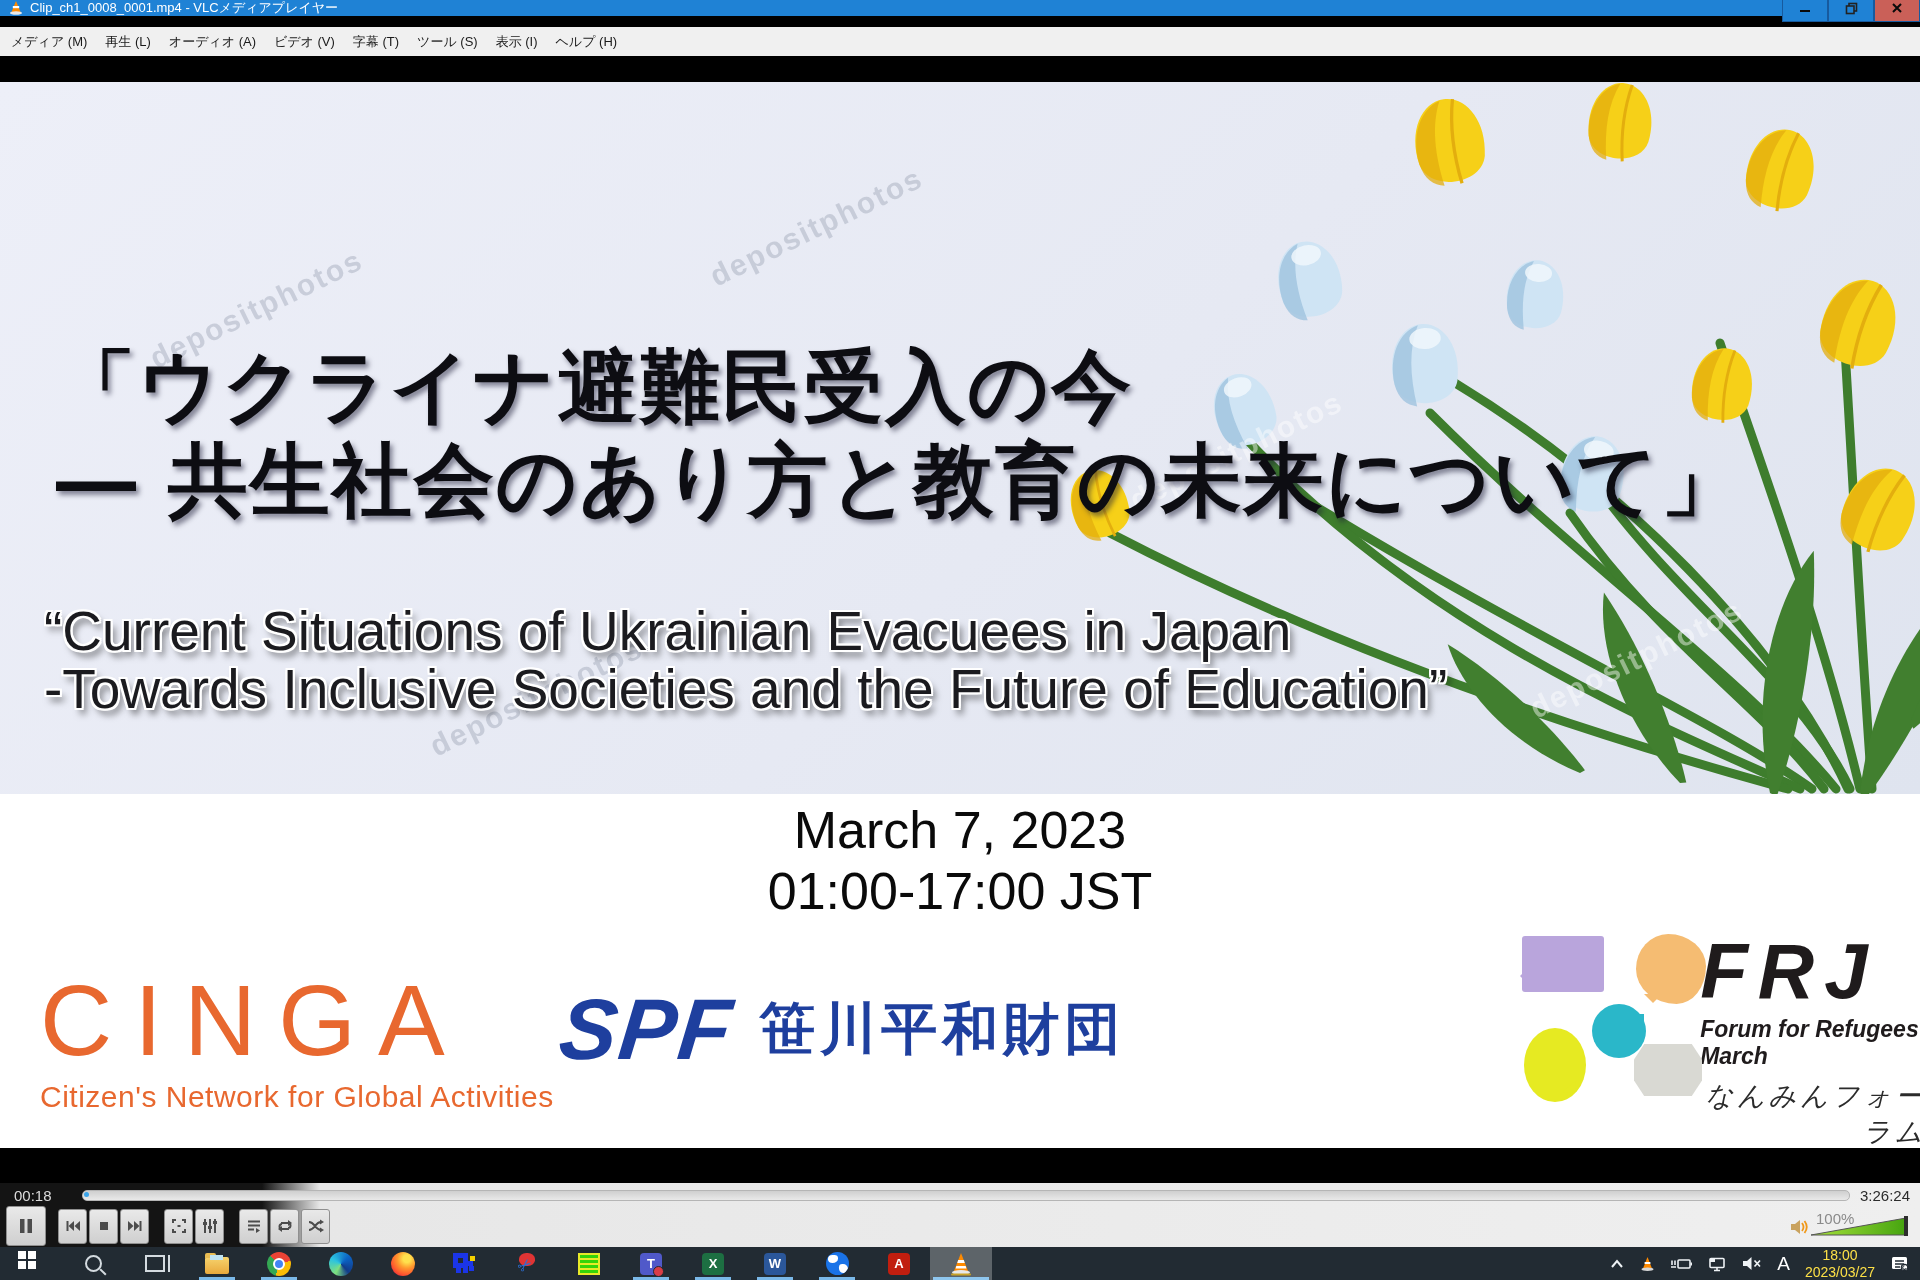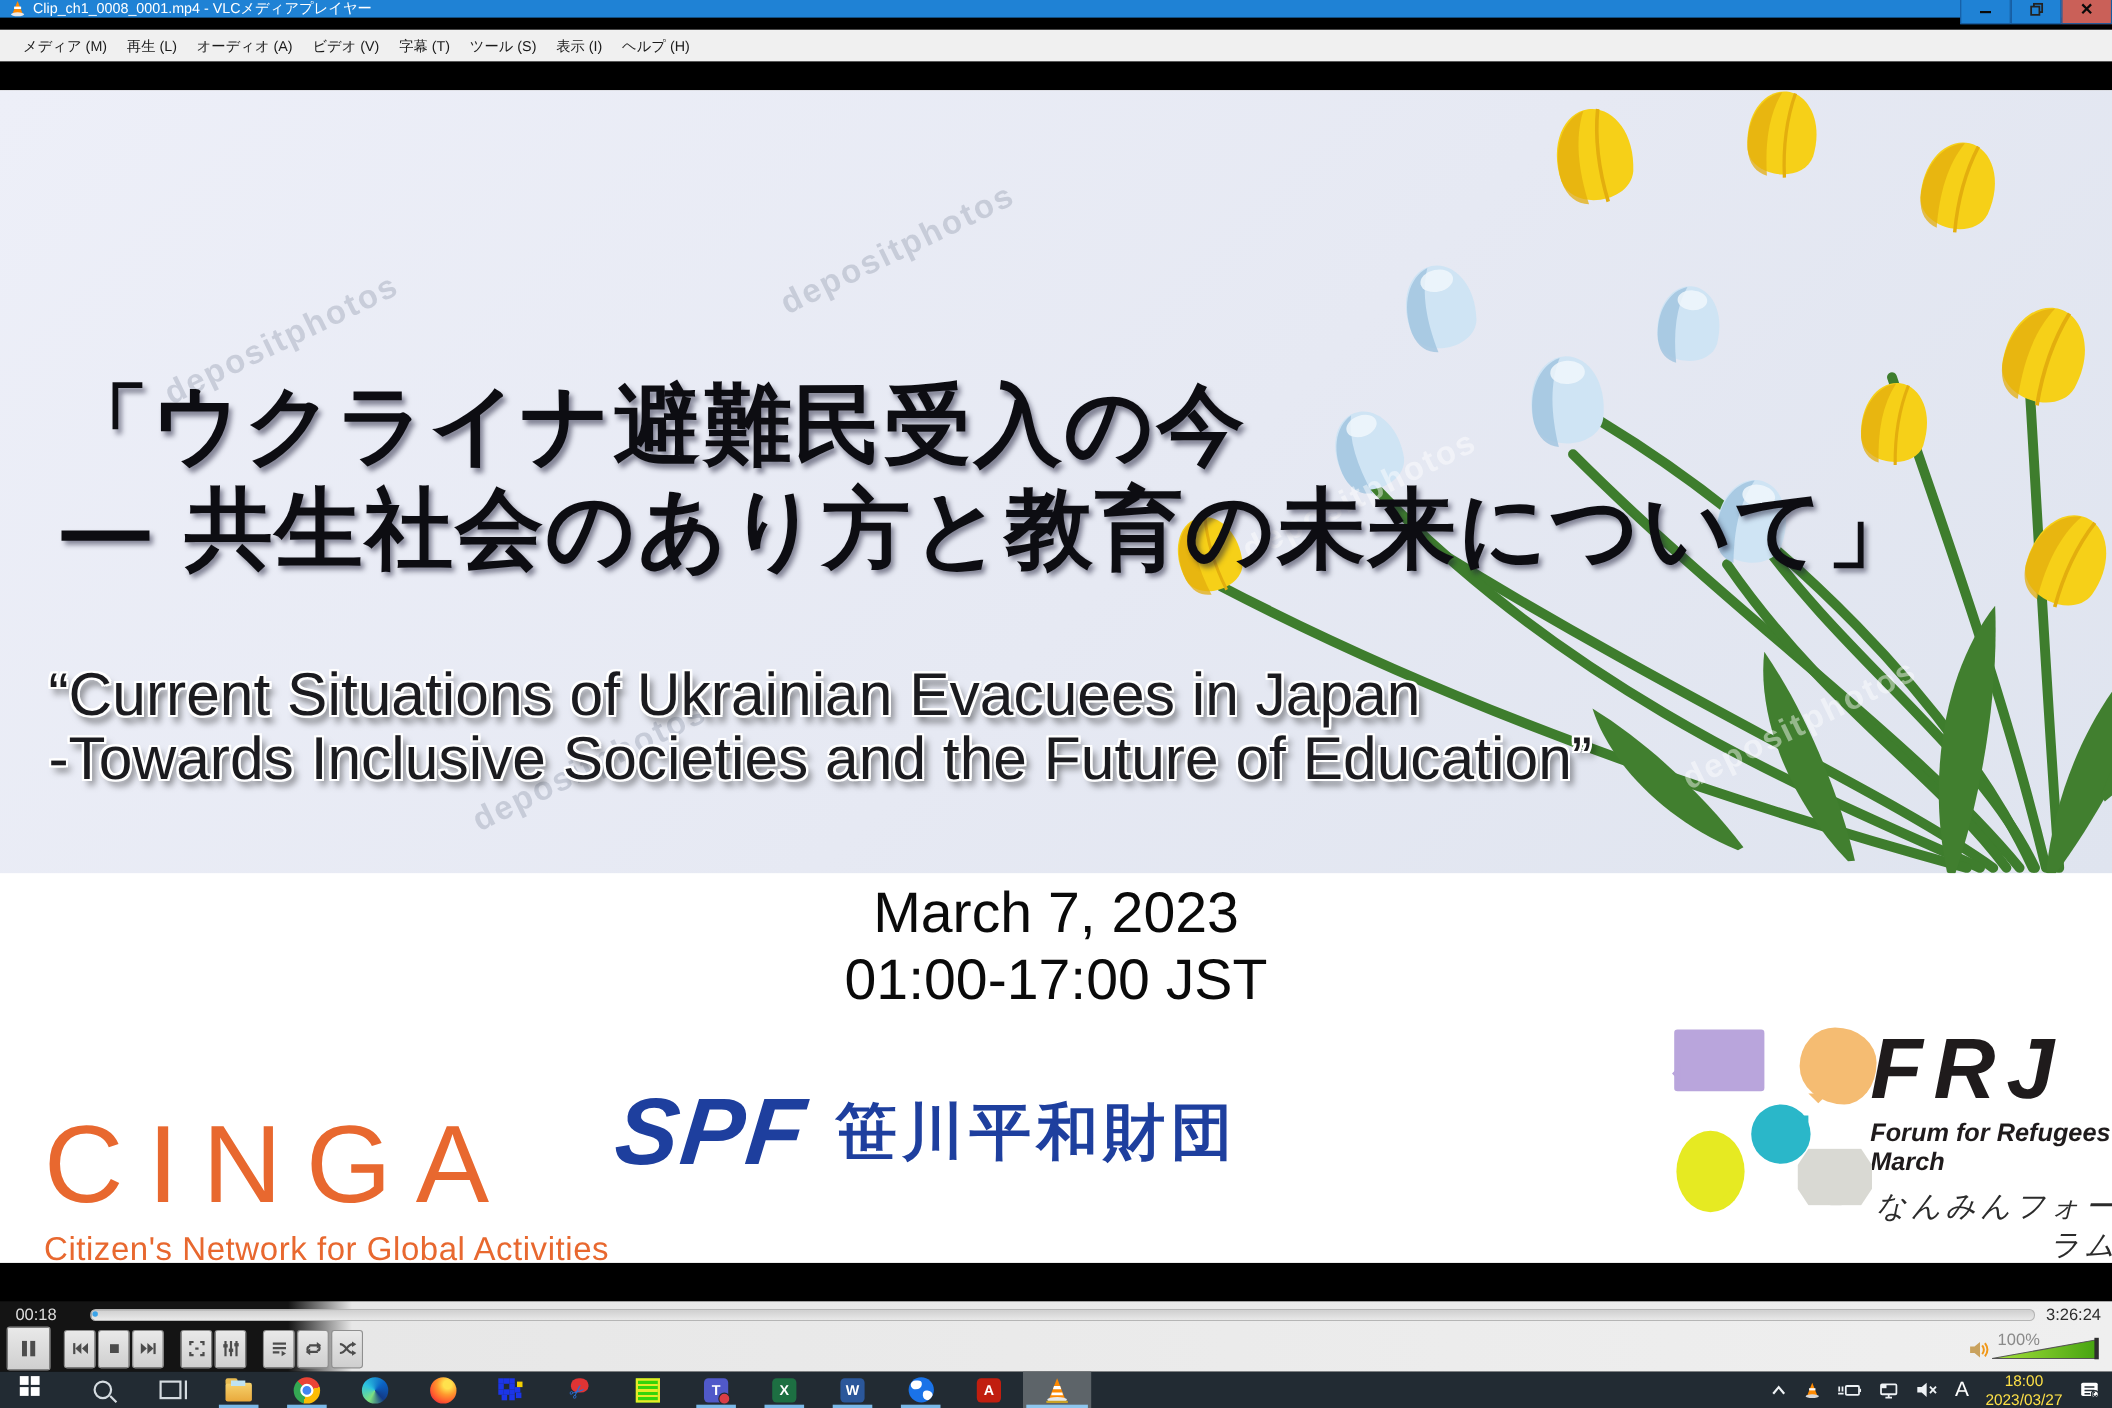--- a/index.html
+++ b/index.html
@@ -10,21 +10,21 @@
   .titlebar{position:absolute;left:0;top:0;width:1920px;height:16px;background:#1f82d5;
             display:flex;align-items:center;color:#fff;font-size:13px;}
   .titlebar .cone-sm{margin:0 6px 0 8px;}
   .winbtns{margin-left:auto;display:flex;height:27px;}
   .winbtn{width:46px;height:27px;display:flex;align-items:center;justify-content:center;
           border:1px solid #175a9e;box-sizing:border-box;background:#1f82d5;}
   .winbtn.close{background:#ca6058;}
 
   
   .menubar{position:absolute;left:0;top:27px;width:1920px;height:29px;background:#f0f0f0;
-           display:flex;align-items:center;font-size:13px;color:#1a1a1a;padding-left:12px;box-sizing:border-box;}
+           display:flex;align-items:center;font-size:13px;color:#1a1a1a;padding-left:2px;box-sizing:border-box;}
   .menuitem{padding:4px 9px;cursor:default;}
 
   
   .video{position:absolute;left:0;top:56px;width:1920px;height:1127px;background:#000;}
   .slide{position:absolute;left:0;top:26px;width:1920px;height:1066px;background:#fff;overflow:hidden;}
   .slide-top{position:absolute;left:0;top:0;width:1920px;height:712px;
              background:linear-gradient(135deg,#edeff8 0%,#e6e9f3 55%,#dfe4ef 100%);overflow:hidden;}
   .slide-bottom{position:absolute;left:0;top:712px;width:1920px;height:354px;background:#fff;}
 
   .tulips{position:absolute;right:0;top:0;}
@@ -39,21 +39,21 @@
   .en-title{position:absolute;left:44px;top:520px;font-size:55px;line-height:1.06;color:#1b1b1f;
             white-space:nowrap;z-index:3;
             text-shadow:-2px -2px 0 #fff,2px -2px 0 #fff,-2px 2px 0 #fff,2px 2px 0 #fff,
                         0 2px 0 #fff,0 -2px 0 #fff,2px 0 0 #fff,-2px 0 0 #fff,4px 6px 7px rgba(0,0,0,.55);}
 
   .date-block{position:absolute;left:0;right:0;top:6px;text-align:center;font-size:52px;
               line-height:1.18;color:#0a0a0a;}
 
   
   .cinga{position:absolute;left:40px;top:176px;color:#e8682f;}
-  .cinga .big{font-size:100px;letter-spacing:22px;line-height:1;margin-top:39px;}
+  .cinga .big{font-size:100px;letter-spacing:22px;line-height:1;}
   .cinga .tag{font-size:30px;letter-spacing:.5px;margin-top:10px;}
   .spf{position:absolute;left:560px;top:186px;display:flex;align-items:center;color:#1e3f9e;}
   .spf .mark{font-size:86px;font-weight:bold;font-style:italic;transform:skewX(-6deg);letter-spacing:2px;}
   .spf .name{font-size:56px;font-weight:bold;letter-spacing:5px;margin-left:26px;}
   .frj{position:absolute;left:1516px;top:138px;display:flex;align-items:flex-start;font-style:italic;}
   .bubbles{position:relative;width:215px;height:170px;}
   .bub{position:absolute;}
   .bub.purple{left:6px;top:4px;width:82px;height:56px;background:#b9a5dc;border-radius:3px;}
   .bub.purple::after{content:'';position:absolute;left:-10px;bottom:8px;border:8px solid transparent;border-right-color:#b9a5dc;}
   .bub.orange{left:120px;top:2px;width:70px;height:70px;background:#f5bc72;border-radius:46% 54% 42% 58%/50% 46% 54% 50%;}

